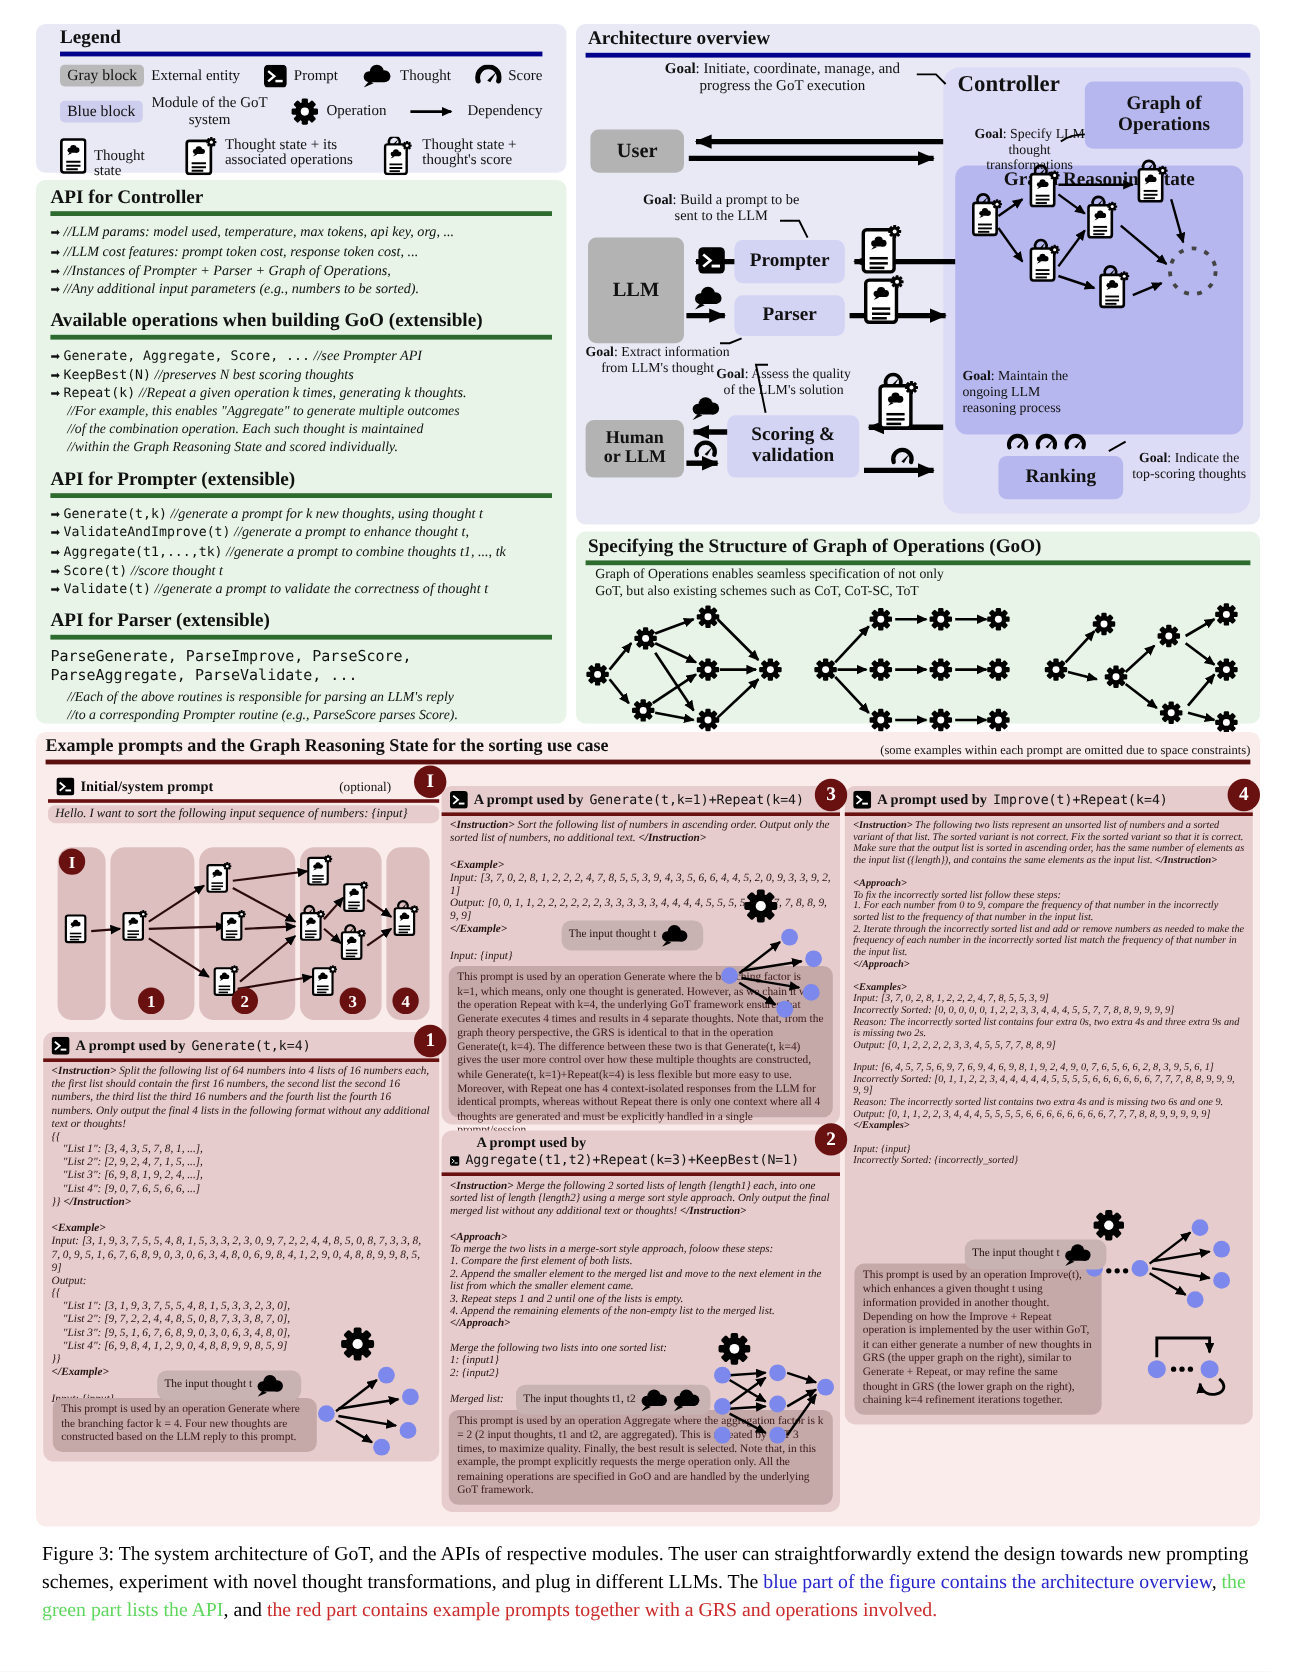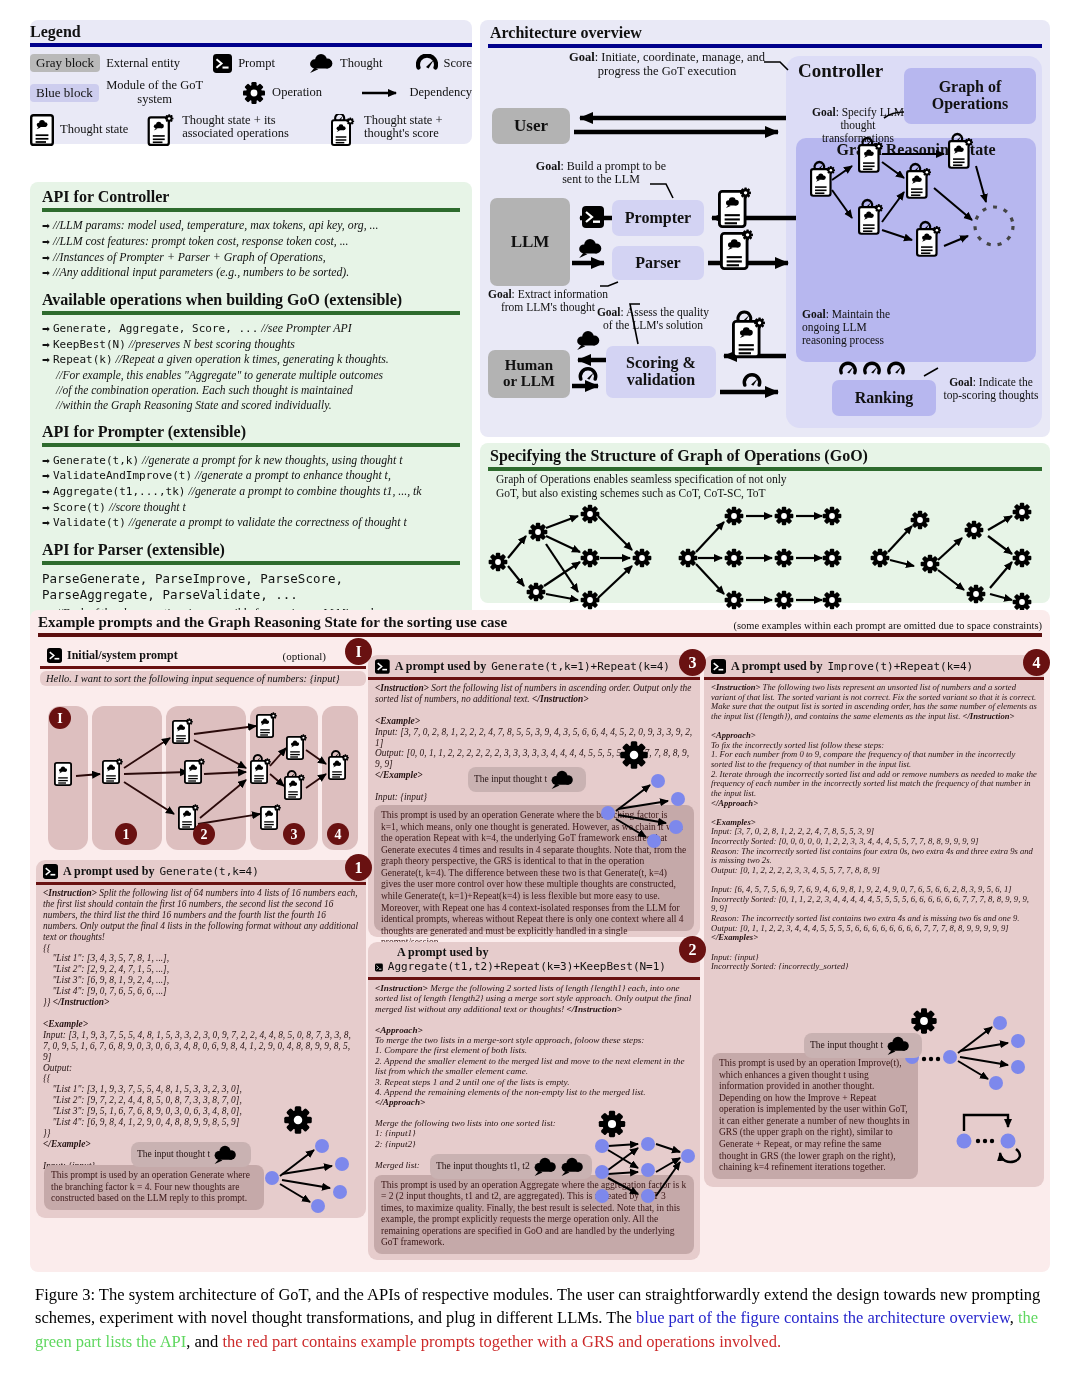--- a/index.html
+++ b/index.html
@@ -1,20 +1,20 @@
 <!DOCTYPE html>
 <html><head>
 <meta charset="utf-8">
 <style>
   html,body{margin:0;padding:0;background:#f4f4f4;}
   .page{position:relative;width:1080px;height:1393px;background:#ffffff;
         font-family:"Liberation Serif",serif;color:#111;overflow:hidden;}
   section{position:absolute;border-radius:8px;}
-  .legend-box{left:30px;top:20px;width:442px;height:124px;background:#e9e9f6;padding:0 0;box-sizing:border-box;}
-  .green-box{left:30px;top:150px;width:442px;height:453px;background:#e7f4e7;padding:6px 12px;box-sizing:border-box;margin-top:32px;}
+  .legend-box{left:30px;top:20px;width:442px;height:124px;background:#e9e9f6;padding:0 20px;box-sizing:border-box;}
+  .green-box{left:30px;top:150px;width:442px;height:453px;background:#e7f4e7;padding:6px 12px;box-sizing:border-box;}
   .arch-box{left:480px;top:20px;width:570px;height:417px;background:#e9e9f6;}
   .goo-box{left:480px;top:443px;width:570px;height:160px;background:#e7f4e7;}
   .red-box{left:30px;top:610px;width:1020px;height:662px;background:#fbecec;}
   .sec-title{font-weight:bold;font-size:16px;line-height:1.15;}
   .rule-navy{border-bottom:4px solid #00008b;margin:2px 0 6px 0;}
   .rule-green{border-bottom:4px solid #2e6b2e;margin:2px 0 6px 0;}
   .rule-red{border-bottom:4px solid #5c0f0f;margin:2px 0 4px 0;}
   
   .lg-row{display:flex;align-items:center;gap:6px;margin-top:6px;font-size:12.5px;}
   .chip{border-radius:4px;padding:1px 6px;font-size:13px;white-space:nowrap;}
@@ -258,21 +258,21 @@
   <div class="abox mod-b" style="left:132px;top:180px;width:92px;height:36px;font-size:16px">
     <span><span>Prompter</span></span>
       </div>
   <div class="abox mod-b" style="left:132px;top:226px;width:92px;height:34px;font-size:16px">
     <span><span>Parser</span></span>
       </div>
   <div class="abox mod-b" style="left:126px;top:326px;width:110px;height:52px;font-size:16px">
     <span style="width:86px"><span>Scoring &amp; validation</span></span>
       </div>
 
-  <div class="goal" style="left:75px;top:30px;width:224px;font-size:12.5px"><b>Goal</b><span>: Initiate, coordinate, manage, and progress the GoT execution</span></div>
+  <div class="goal" style="left:60px;top:30px;width:224px;font-size:12.5px"><b>Goal</b><span>: Initiate, coordinate, manage, and progress the GoT execution</span></div>
   <div class="goal" style="left:328px;top:86px;width:100px"><b>Goal</b><span>: Specify LLM thought transformations</span></div>
   <div class="goal" style="left:50px;top:140px;width:142px;font-size:12px"><b>Goal</b><span>: Build a prompt to be sent to the LLM</span></div>
   <div class="goal" style="left:4px;top:268px;width:128px"><b>Goal</b><span>: Extract information from LLM's thought</span></div>
   <div class="goal" style="left:114px;top:286px;width:118px"><b>Goal</b><span>: Assess the quality of the LLM's solution</span></div>
   <div class="goal" style="left:322px;top:288px;width:112px;text-align:left"><b>Goal</b><span>: Maintain the ongoing LLM reasoning process</span></div>
   <div class="goal" style="left:460px;top:356px;width:102px"><b>Goal</b><span>: Indicate the top-scoring thoughts</span></div>
 
   <svg class="arch-svg" width="570" height="417">
     <g stroke="#000" stroke-width="4.5" fill="none">
       <path d="M306,98 L100,98" marker-end="url(#ahb)"></path>

